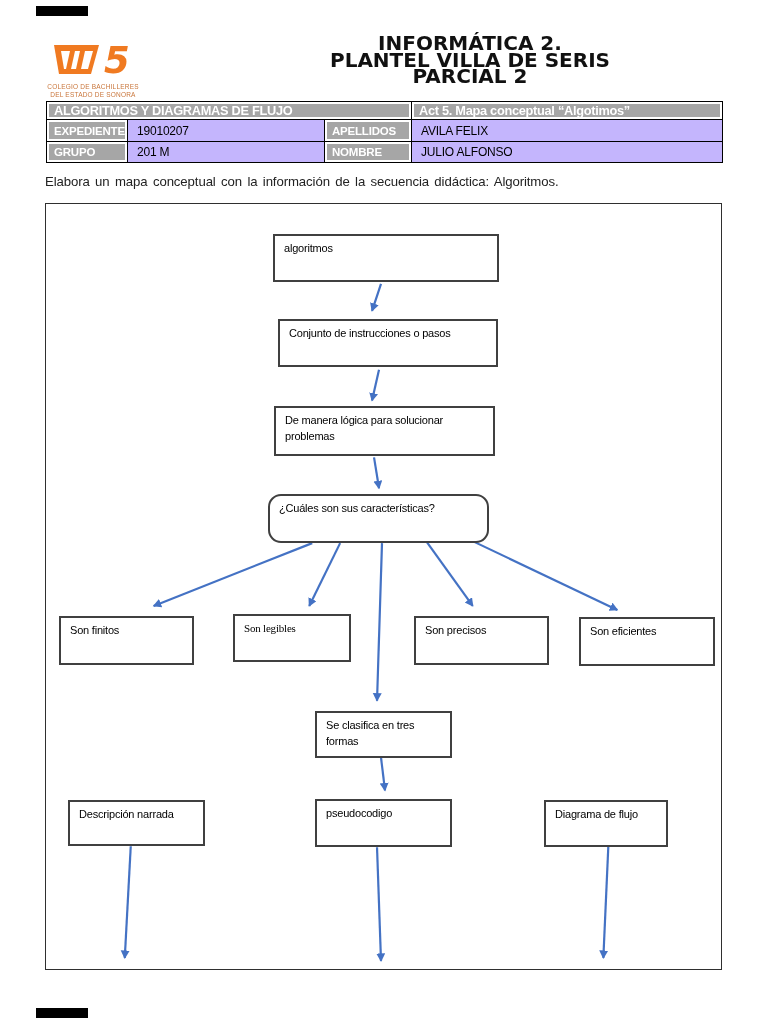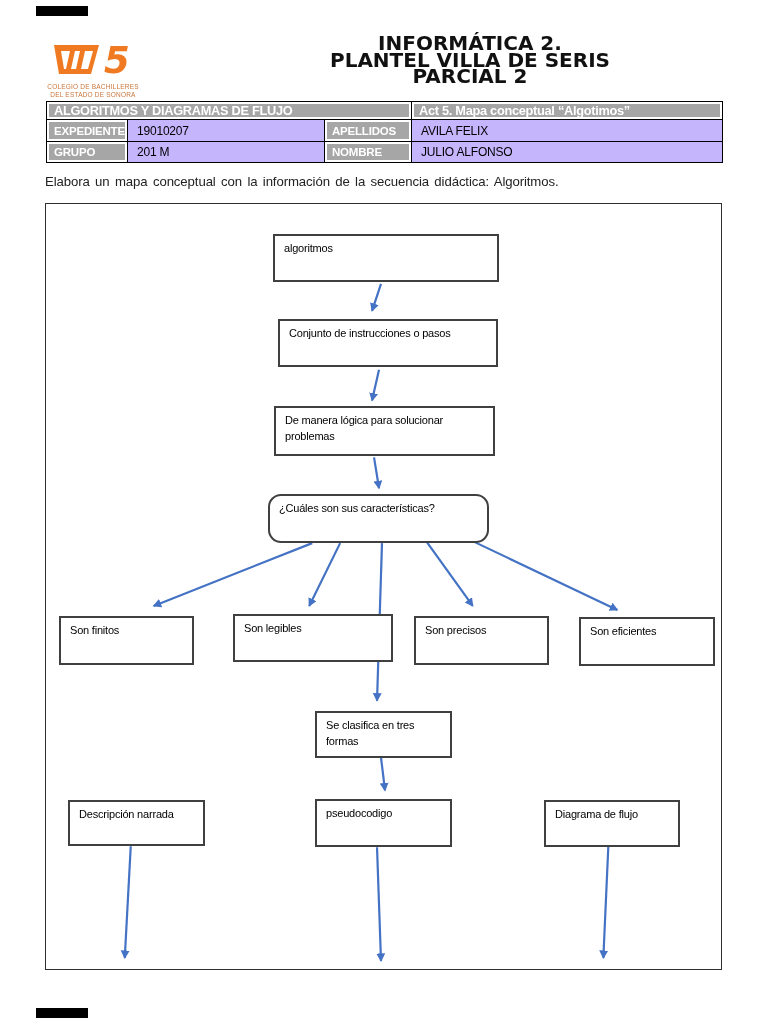--- a/index.html
+++ b/index.html
@@ -36,27 +36,27 @@
            border:1.5px solid #2f2f2f;box-sizing:border-box;}
   .edges{position:absolute;left:0;top:0;width:100%;height:100%;}
   .node{position:absolute;background:#fff;border:2px solid #404040;box-sizing:border-box;
         font-size:11px;line-height:1.45;color:#000;padding:5px 6px 0 9px;letter-spacing:-0.2px;}
 
   .n-algoritmos {left:227px;top:30px; width:226px;height:48px;}
   .n-conjunto   {left:232px;top:115px;width:220px;height:48px;}
   .n-manera     {left:228px;top:202px;width:221px;height:50px;}
   .n-cuales     {left:222px;top:290px;width:221px;height:49px;border-radius:13px;}
   .n-finitos    {left:13px; top:412px;width:135px;height:49px;}
-  .n-legibles   {left:187px;top:410px;width:160px;height:48px;}
+  .n-legibles   {left:187px;top:410px;width:118px;height:48px;font-family:Liberation Serif, serif;}
   .n-precisos   {left:368px;top:412px;width:135px;height:49px;}
   .n-eficientes {left:533px;top:413px;width:136px;height:49px;}
   .n-clasifica  {left:269px;top:507px;width:137px;height:47px;}
   .n-narrada    {left:22px; top:596px;width:137px;height:46px;}
   .n-pseudo     {left:269px;top:595px;width:137px;height:48px;}
-  .n-flujo      {left:498px;top:596px;width:136px;height:47px;}
+  .n-flujo      {left:498px;top:596px;width:124px;height:47px;}
 </style>
 </head>
 <body>
 
 <div class="page">
 
   <div class="redaction top"></div>
   <div class="redaction bottom"></div>
 
   <div class="logo-wrap">

